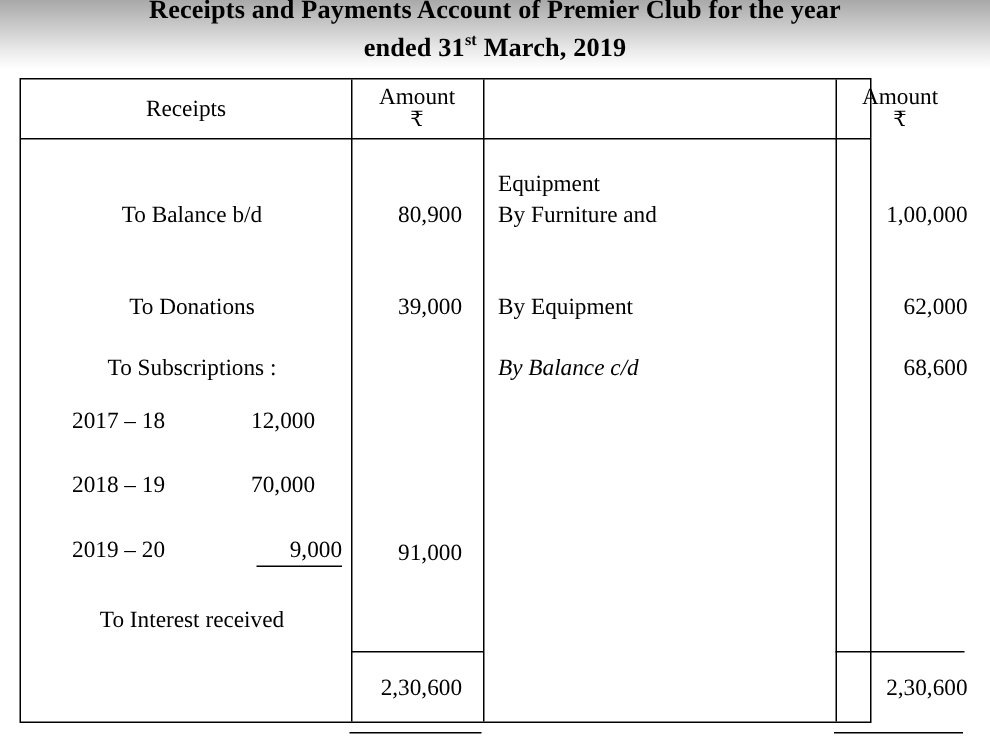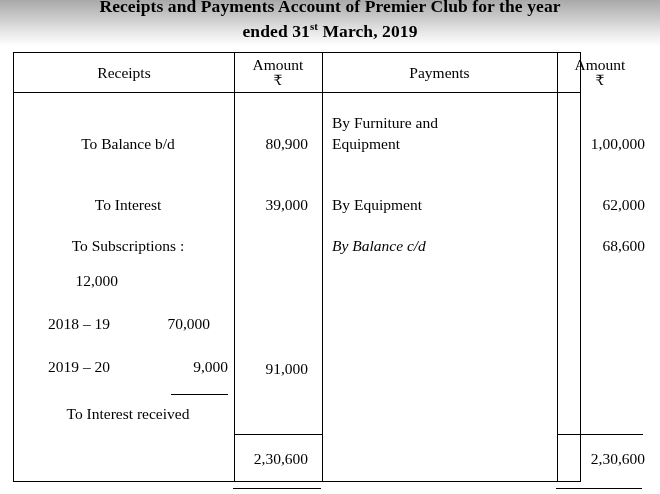--- a/index.html
+++ b/index.html
@@ -117,21 +117,21 @@
     position: absolute;
     left: 34px;
     width: 180px;
     font-size: 15.5px;
     display: flex;
   }
   .sub-year { width: 92px; text-align: left; }
   .sub-val  { width: 70px; text-align: right; }
   .sub-val.ul {
     border-bottom: 1.4px solid #000;
-    padding-bottom: 18px;
+    padding-bottom: 1px;
   }
 
   
   .total-rule {
     position: absolute;
     height: 0;
     border-top: 1.3px solid #000;
   }
   .total-rule.t1 { left: 220px; width: 88px; top: 381px; }
   .total-rule.t2 { left: 543px; width: 86px; top: 381px; }
@@ -164,56 +164,54 @@
 
     <div class="hdr h-receipts">
       <span class="stack">Receipts</span>
     </div>
     <div class="hdr h-amt1">
       <span class="stack">
         <span>Amount</span>
         <span class="rupee">₹</span>
       </span>
     </div>
-    <div class="hdr h-payments">
-      <span class="stack">Payments</span>
-    </div>
     <div class="hdr h-amt2">
       <span class="stack">
         <span>Amount</span>
         <span class="rupee">₹</span>
       </span>
     </div>
 
     <div class="cell desc col-recv" style="top:80px;">To Balance b/d</div>
     <div class="cell amt col-amt1" style="top:80px;">80,900</div>
 
-    <div class="cell desc col-recv" style="top:141px;">To Interest</div>
+    <div class="cell desc col-recv" style="top:141px;">To Donations</div>
     <div class="cell amt col-amt1" style="top:141px;">39,000</div>
 
     <div class="cell desc col-recv" style="top:182px;">To Subscriptions :</div>
 
     <div class="sub-line" style="top:219px;">
+      <span class="sub-year">2017 – 18</span>
       <span class="sub-val">12,000</span>
     </div>
     <div class="sub-line" style="top:262px;">
       <span class="sub-year">2018 – 19</span>
       <span class="sub-val">70,000</span>
     </div>
     <div class="sub-line" style="top:305px;gap:47px;">
       <span class="sub-year">2019 – 20</span>
       <span class="sub-val ul">9,000</span>
     </div>
     <div class="cell amt col-amt1" style="top:305px;">91,000</div>
 
     <div class="cell desc col-recv" style="top:350px;">To Interest received</div>
 
     <div class="cell desc col-pay" style="top:59px;">
+      <div>Equipment</div>
       <div>By Furniture and</div>
-      <div>Equipment</div>
     </div>
     <div class="cell amt col-amt2" style="top:80px;">1,00,000</div>
 
     <div class="cell desc col-pay" style="top:141px;">By Equipment</div>
     <div class="cell amt col-amt2" style="top:141px;">62,000</div>
 
     <div class="cell desc col-pay" style="top:182px;font-style:italic;">By Balance c/d</div>
     <div class="cell amt col-amt2" style="top:182px;">68,600</div>
 
     <div class="total-rule t1"></div>

